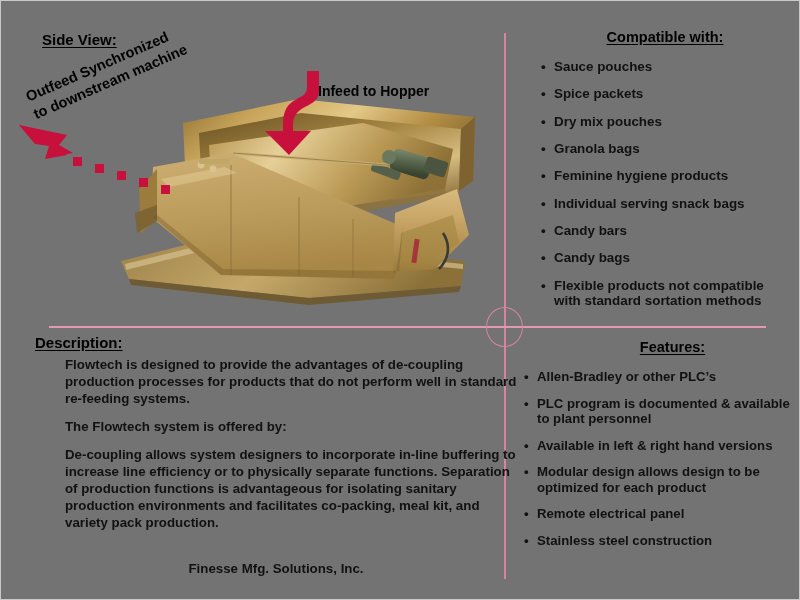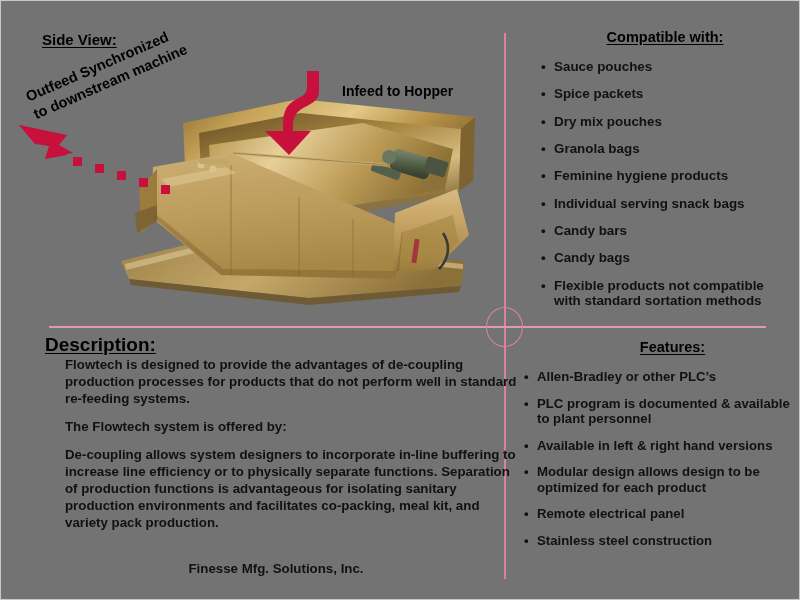--- a/index.html
+++ b/index.html
@@ -54,21 +54,21 @@
   
   .heading {
     position: absolute;
     font-weight: bold;
     color: #000;
     white-space: nowrap;
     text-decoration: underline;
     text-underline-offset: 2px;
   }
   #side-view-heading { left: 41px;  top: 30px;  font-size: 15px; }
-  #description-heading { left: 44px; top: 333px; font-size: 19px; }
+  #description-heading { left: 34px; top: 333px; font-size: 15px; }
   #compatible-heading { left: 503px; top: 28px; width: 322px; text-align: center; font-size: 14.5px; }
   #features-heading   { left: 503px; top: 338px; width: 337px; text-align: center; font-size: 14.5px; }
 
   
   .bullet-list {
     position: absolute;
     list-style: none;
     margin: 0;
     padding: 0;
   }
@@ -134,21 +134,20 @@
     height: 88px;
   }
   #infeed-label {
     position: absolute;
     left: 317px;
     top: 82px;
     font-size: 14px;
     font-weight: bold;
     color: #000;
     white-space: nowrap;
-    margin-left: 24px;
   }
 
   
   #outfeed-arrow {
     position: absolute;
     left: 14px;
     top: 112px;
     width: 210px;
     height: 90px;
   }

